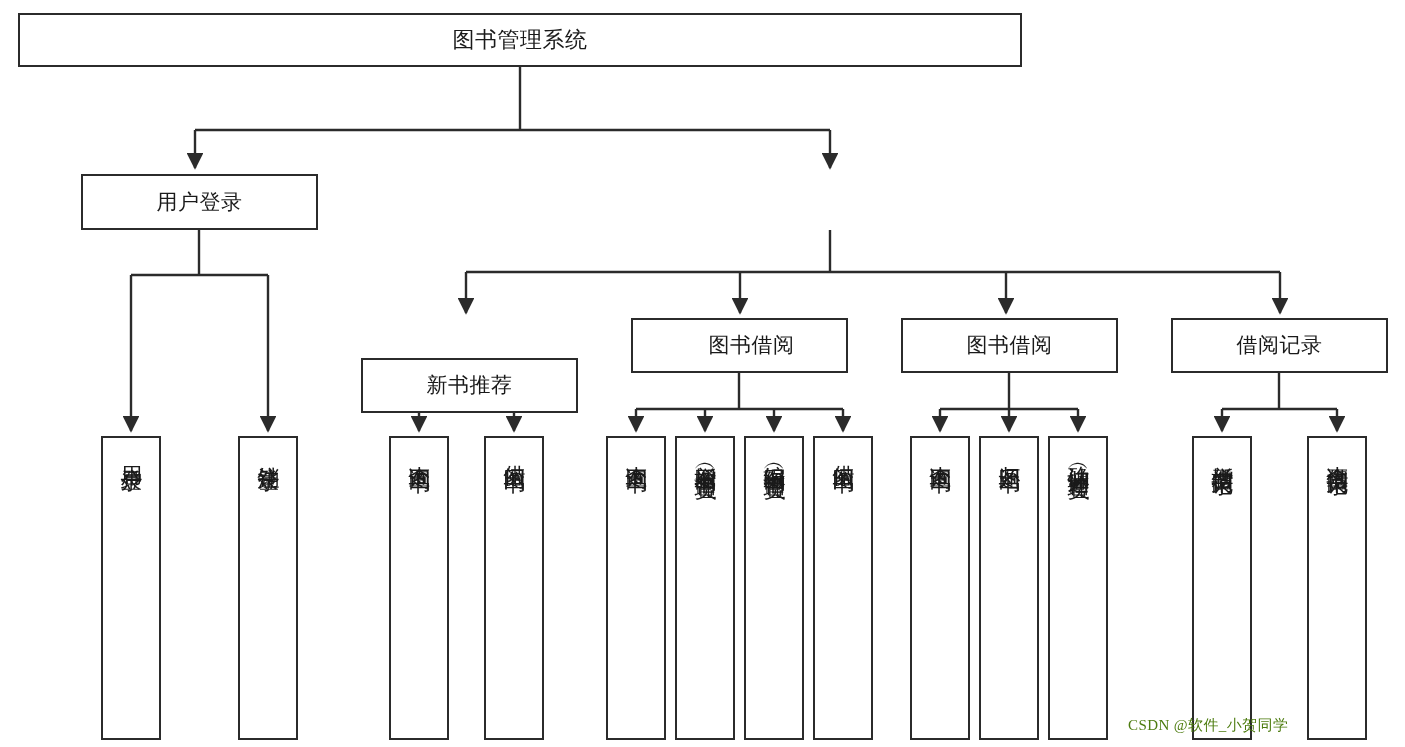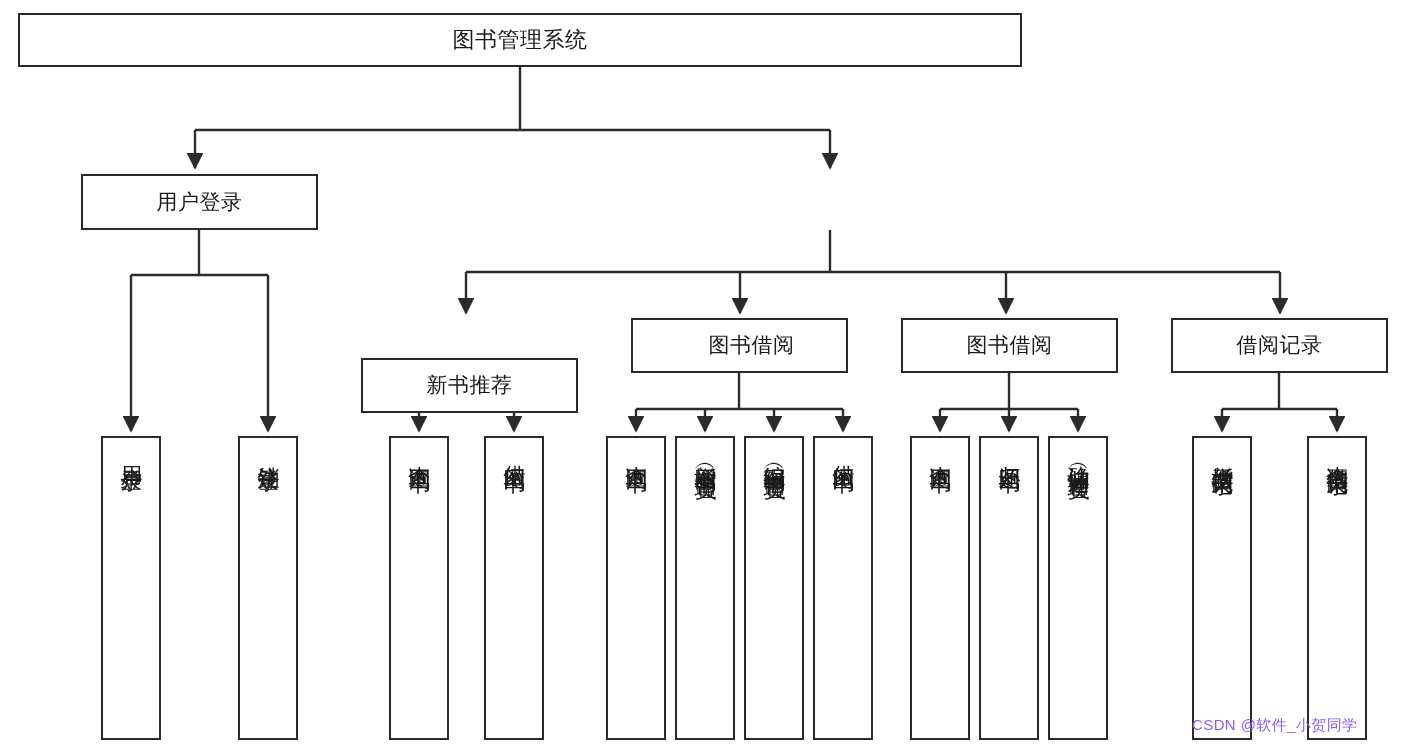--- a/index.html
+++ b/index.html
@@ -60,27 +60,28 @@
   .node.vert .node-label {
     writing-mode: vertical-rl;
     text-orientation: upright;
     font-size: 22px;
     line-height: 1.04;
     letter-spacing: 2px;
     white-space: pre;
   }
   .watermark {
     position: absolute;
-    left: 1192px;
+    left: 1128px;
     top: 716px;
     font-size: 15px;
-    color: #8b5cf6;
+    color: #4d7c0f;
     letter-spacing: 0.4px;
     white-space: nowrap;
     pointer-events: none;
+    font-family: Liberation Serif, serif;
   }
 </style>
 </head>
 <body>
 
 <div id="diagram-root">
 
   <svg id="connector-layer" viewBox="0 0 1405 747" width="1405" height="747" aria-hidden="true">
     <defs>
       <marker id="arrow" viewBox="0 0 10 10" refX="9" refY="5" markerWidth="7" markerHeight="7" orient="auto-start-reverse">

